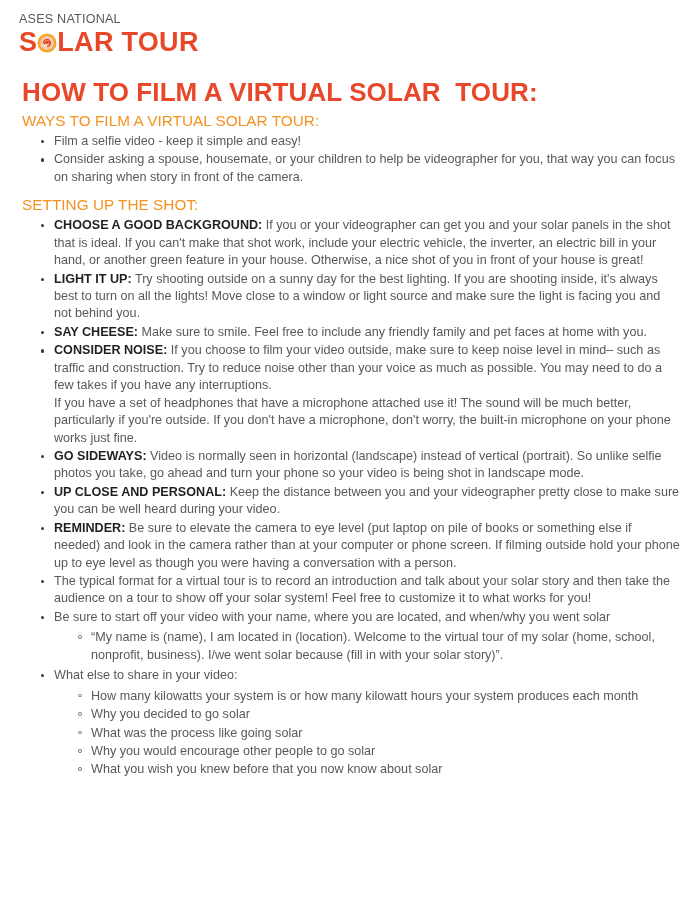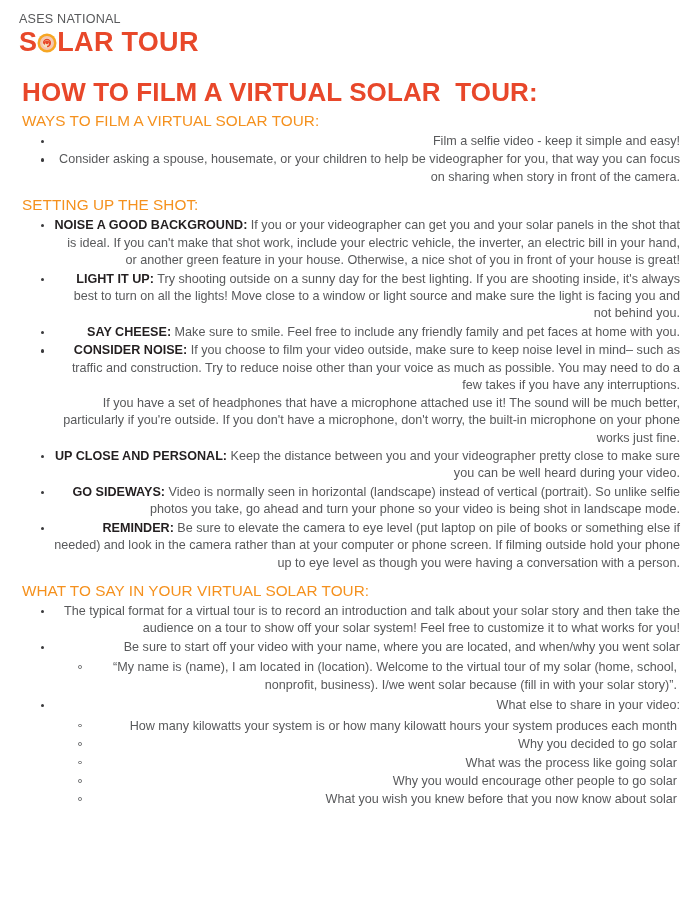--- a/index.html
+++ b/index.html
@@ -69,21 +69,20 @@
     letter-spacing: 0.05px;
     margin: 4px 0 3px 5px;
   }
   .section-head.spaced { margin-top: 10px; }
 
   
   ul.lvl1 {
     list-style: none;
     margin: 0;
     padding: 0 0 0 22px;
-    text-align: right;
   }
   ul.lvl1 > li {
     position: relative;
     padding-left: 15px;
     margin-bottom: 1px;
     font-size: 12.6px;
     line-height: 1.385;
     color: #58595b;
   }
   ul.lvl1 > li::before {
@@ -159,44 +158,43 @@
       <span>Film a selfie video - keep it simple and easy!</span>
     </li>
     <li>
       <span>Consider asking a spouse, housemate, or your children to help be videographer for you, that way you can focus on sharing when story in front of the camera.</span>
     </li>
   </ul>
 
   <div class="section-head spaced">SETTING UP THE SHOT:</div>
   <ul class="lvl1">
     <li>
-      <span class="lead">NOISE A GOOD BACKGROUND:</span><span> If you or your videographer can get you and your solar panels in the shot that is ideal. If you can't make that shot work, include your electric vehicle, the inverter, an electric bill in your hand, or another green feature in your house. Otherwise, a nice shot of you in front of your house is great!</span>
+      <span class="lead">CHOOSE A GOOD BACKGROUND:</span><span> If you or your videographer can get you and your solar panels in the shot that is ideal. If you can't make that shot work, include your electric vehicle, the inverter, an electric bill in your hand, or another green feature in your house. Otherwise, a nice shot of you in front of your house is great!</span>
     </li>
     <li>
       <span class="lead">LIGHT IT UP:</span><span> Try shooting outside on a sunny day for the best lighting. If you are shooting inside, it's always best to turn on all the lights! Move close to a window or light source and make sure the light is facing you and not behind you.</span>
     </li>
     <li>
       <span class="lead">SAY CHEESE:</span><span> Make sure to smile. Feel free to include any friendly family and pet faces at home with you.</span>
     </li>
     <li>
       <span class="lead">CONSIDER NOISE:</span><span> If you choose to film your video outside, make sure to keep noise level in mind– such as traffic and construction. Try to reduce noise other than your voice as much as possible. You may need to do a few takes if you have any interruptions.</span>
       <span class="para-cont">If you have a set of headphones that have a microphone attached use it! The sound will be much better, particularly if you're outside. If you don't have a microphone, don't worry, the built-in microphone on your phone works just fine.</span>
     </li>
     <li>
+      <span class="lead">GO SIDEWAYS:</span><span> Video is normally seen in horizontal (landscape) instead of vertical (portrait). So unlike selfie photos you take, go ahead and turn your phone so your video is being shot in landscape mode.</span>
+    </li>
+    <li>
       <span class="lead">UP CLOSE AND PERSONAL:</span><span> Keep the distance between you and your videographer pretty close to make sure you can be well heard during your video.</span>
     </li>
     <li>
-      <span class="lead">GO SIDEWAYS:</span><span> Video is normally seen in horizontal (landscape) instead of vertical (portrait). So unlike selfie photos you take, go ahead and turn your phone so your video is being shot in landscape mode.</span>
-    </li>
-    <li>
       <span class="lead">REMINDER:</span><span> Be sure to elevate the camera to eye level (put laptop on pile of books or something else if needed) and look in the camera rather than at your computer or phone screen. If filming outside hold your phone up to eye level as though you were having a conversation with a person.</span>
     </li>
   </ul>
 
-  <div class="section-head spaced">WHAT TO SAY IN YOUR VIRTUAL SOLAR TOUR:</div>
   <ul class="lvl1">
     <li>
       <span>The typical format for a virtual tour is to record an introduction and talk about your solar story and then take the audience on a tour to show off your solar system! Feel free to customize it to what works for you!</span>
     </li>
     <li class="tight">
       <span>Be sure to start off your video with your name, where you are located, and when/why you went solar</span>
       <ul class="lvl2">
         <li>
           <span>“My name is (name), I am located in (location). Welcome to the virtual tour of my solar (home, school, nonprofit, business). I/we went solar because (fill in with your solar story)”.</span>
         </li>

